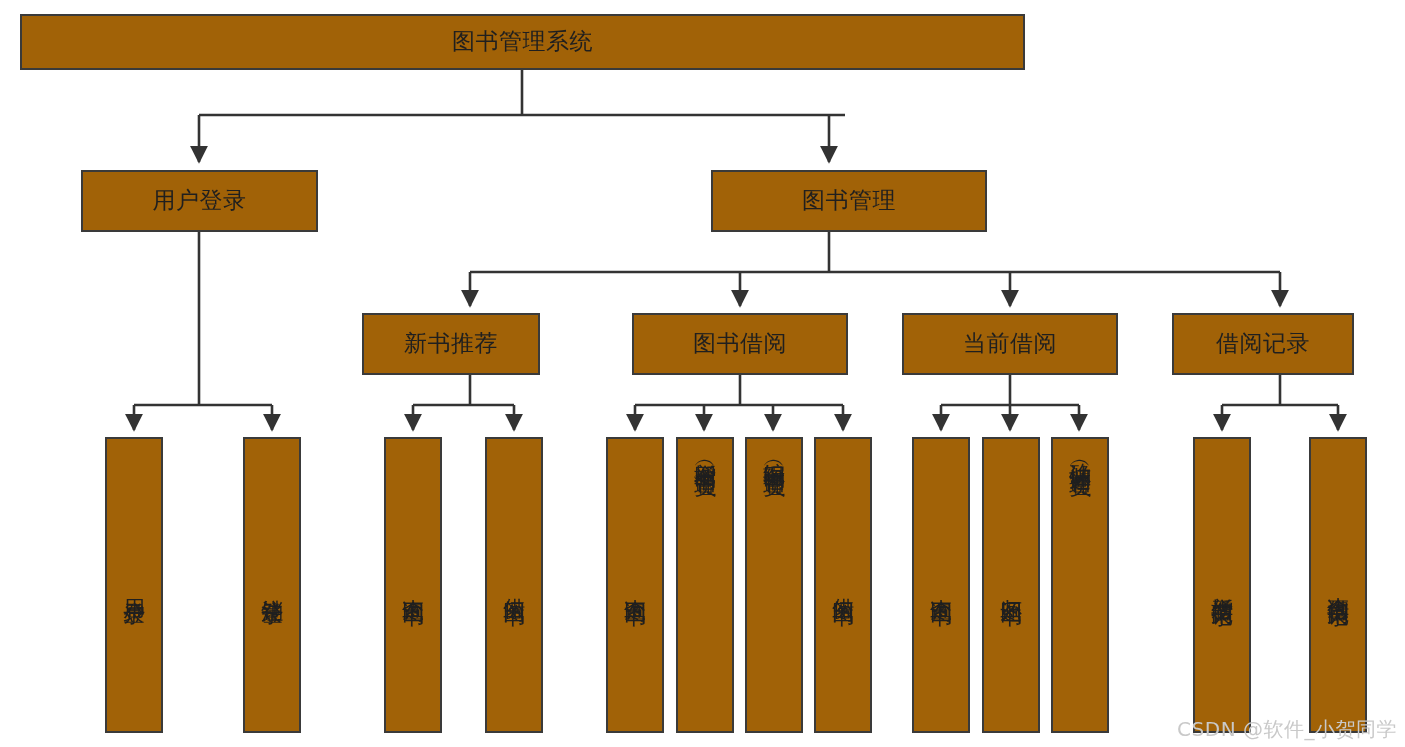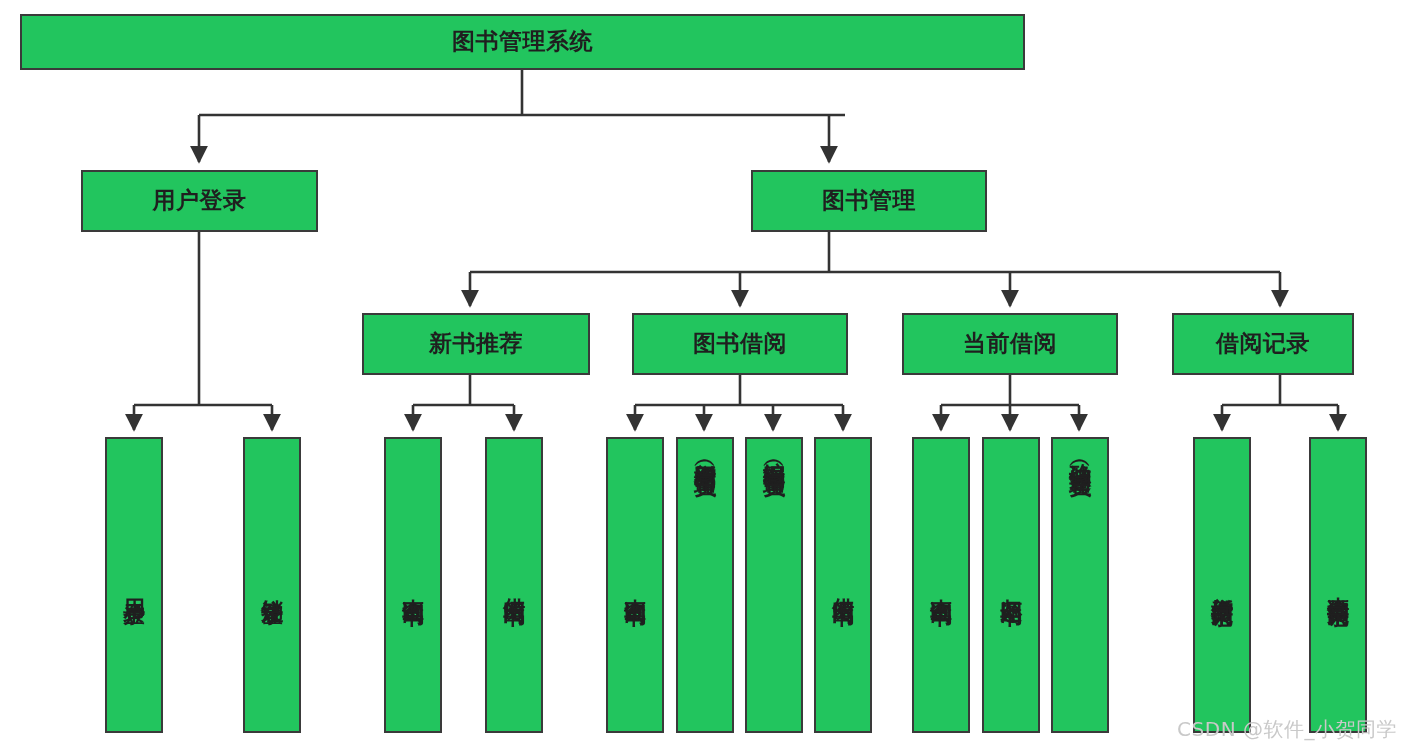--- a/index.html
+++ b/index.html
@@ -23,28 +23,27 @@
     position: absolute;
     left: 0;
     top: 0;
     width: 1405px;
     height: 747px;
     pointer-events: none;
   }
   .node {
     position: absolute;
     box-sizing: border-box;
-    background: #22c55e;
+    background: #a16207;
     border: 2px solid #3a3a3a;
     display: flex;
     align-items: center;
     justify-content: center;
     text-align: center;
     z-index: 2;
-    font-weight: bold;
   }
   .node .lbl {
     display: block;
     font-size: 23px;
     line-height: 1.12;
     letter-spacing: 0.5px;
     color: #1f1f1f;
     white-space: nowrap;
   }
   
@@ -130,25 +129,25 @@
     </g>
   </svg>
 
   <div class="node" style="left:20px; top:14px; width:1005px; height:56px;">
     <span class="lbl">图书管理系统</span>
   </div>
 
   <div class="node" style="left:81px; top:170px; width:237px; height:62px;">
     <span class="lbl">用户登录</span>
   </div>
-  <div class="node" style="left:751px; top:170px; width:236px; height:62px;">
+  <div class="node" style="left:711px; top:170px; width:276px; height:62px;">
     <span class="lbl">图书管理</span>
   </div>
 
-  <div class="node" style="left:362px; top:313px; width:228px; height:62px;">
+  <div class="node" style="left:362px; top:313px; width:178px; height:62px;">
     <span class="lbl">新书推荐</span>
   </div>
   <div class="node" style="left:632px; top:313px; width:216px; height:62px;">
     <span class="lbl">图书借阅</span>
   </div>
   <div class="node" style="left:902px; top:313px; width:216px; height:62px;">
     <span class="lbl">当前借阅</span>
   </div>
   <div class="node" style="left:1172px; top:313px; width:182px; height:62px;">
     <span class="lbl">借阅记录</span>

